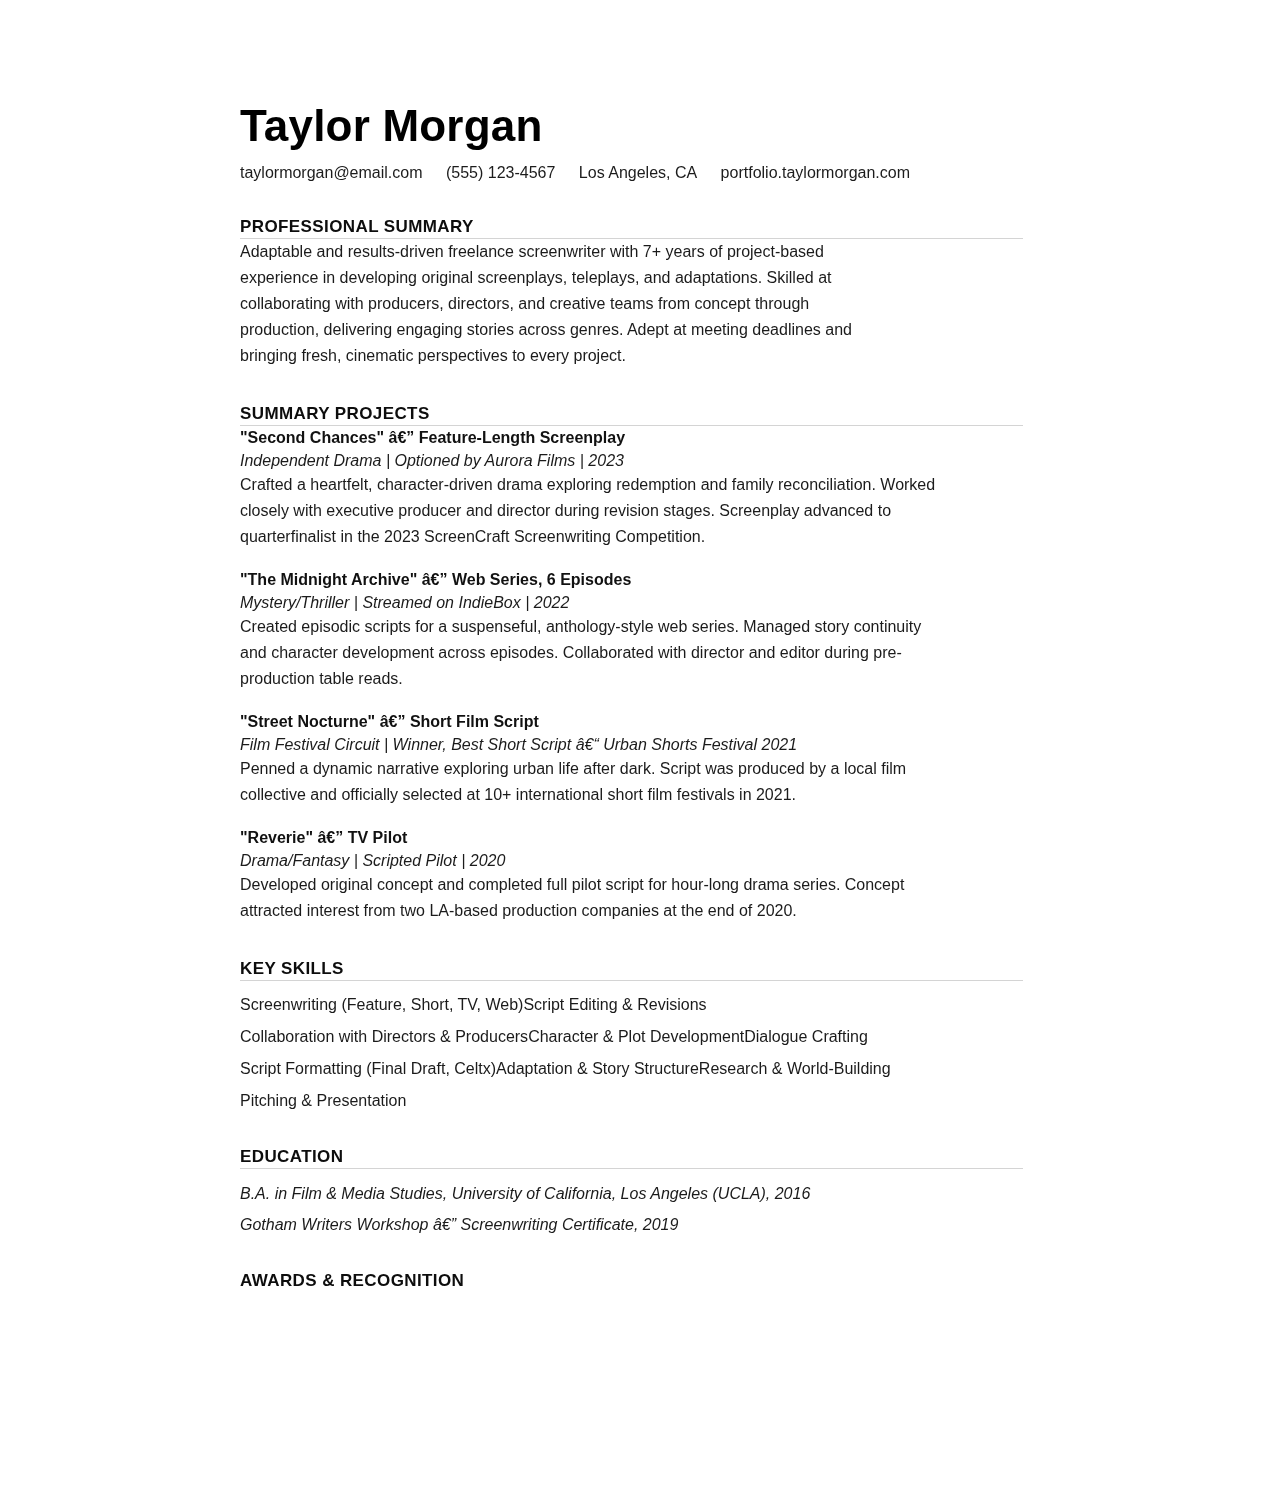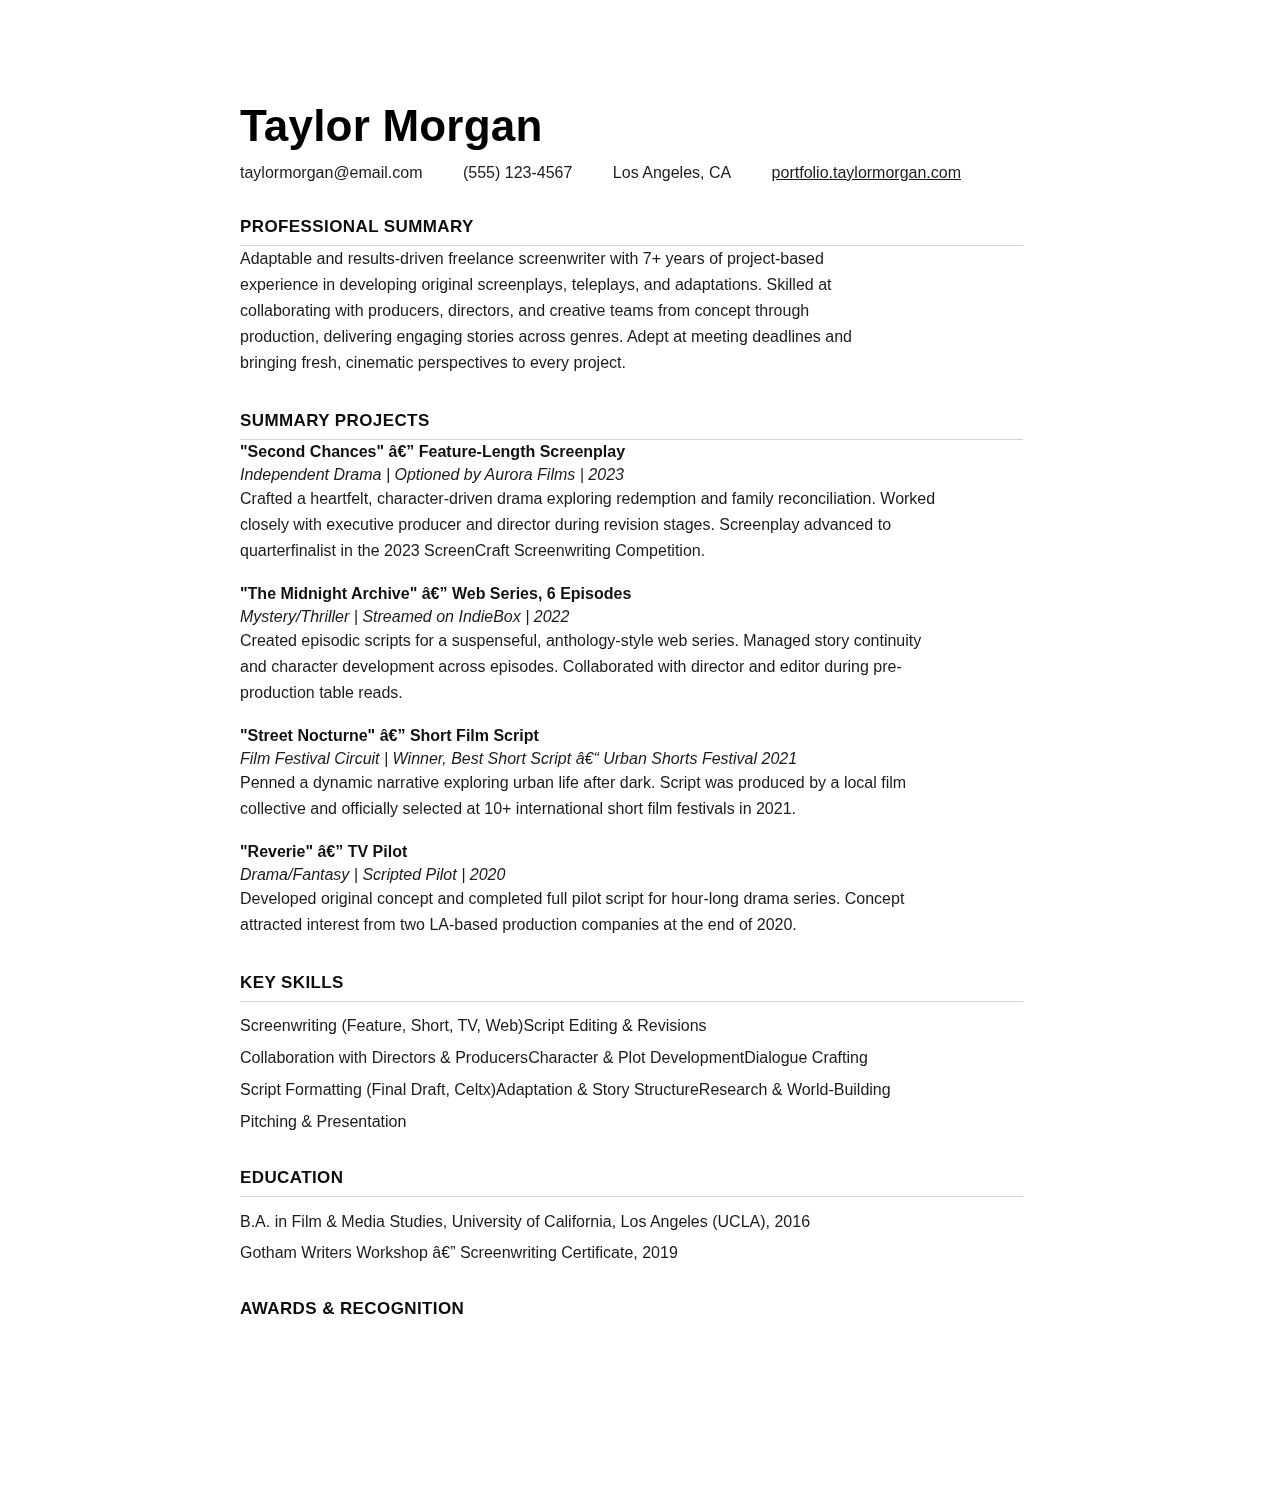--- a/index.html
+++ b/index.html
@@ -15,29 +15,29 @@
     padding-top: 101px;
   }
   .name {
     font-size: 44px;
     font-weight: 700;
     color: #000000;
     letter-spacing: 0.2px;
     margin-bottom: 13px;
   }
   .contact { font-size: 16px; color: #1c1c1c; }
-  .contact span { display: inline-block; margin-right: 36px; }
-  .contact span:last-child { margin-right: 12px; text-decoration: underline; }
+  .contact span { display: inline-block; margin-right: 19px; }
+  .contact span:last-child { margin-right: 12px; }
   section { margin-top: 35px; }
   h2.sec {
     font-size: 17px;
     font-weight: 700;
     color: #0d0d0d;
     letter-spacing: 0.4px;
-    padding-bottom: 8px;
+    padding-bottom: 1px;
     border-bottom: 1px solid #d4d4d4;
   }
   h2.sec.no-rule { border-bottom: none; padding-bottom: 0; }
   .sec-body { }
   .body-line {
     font-size: 16px;
     line-height: 26px;
     white-space: nowrap;
   }
   .project { margin-bottom: 18px; }
@@ -62,20 +62,21 @@
     line-height: 23px;
     margin-bottom: 9px;
     white-space: nowrap;
   }
   .edu-body { margin-top: 13px; }
   .edu-line {
     font-size: 16px;
     line-height: 23px;
     margin-bottom: 8px;
     white-space: nowrap;
+    font-style: italic;
   }
   .spacer-bottom { height: 210px; }
 </style>
 </head>
 <body>
 
 <div class="page">
 
   <h1 class="name">Taylor Morgan</h1>
 

